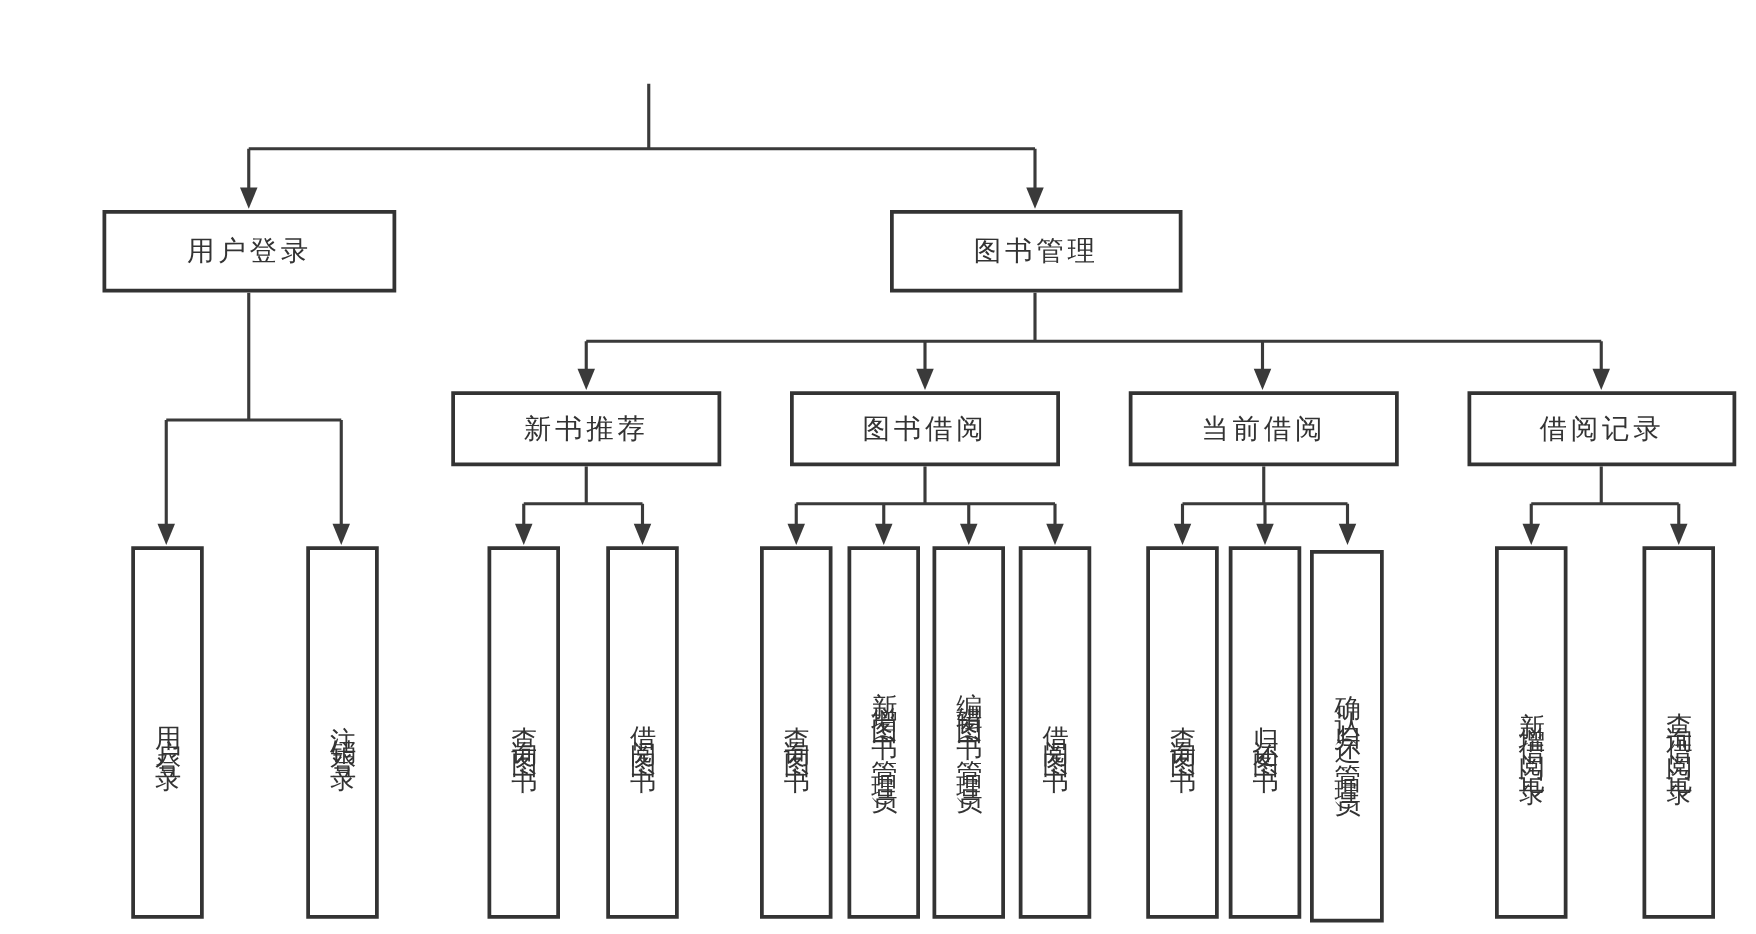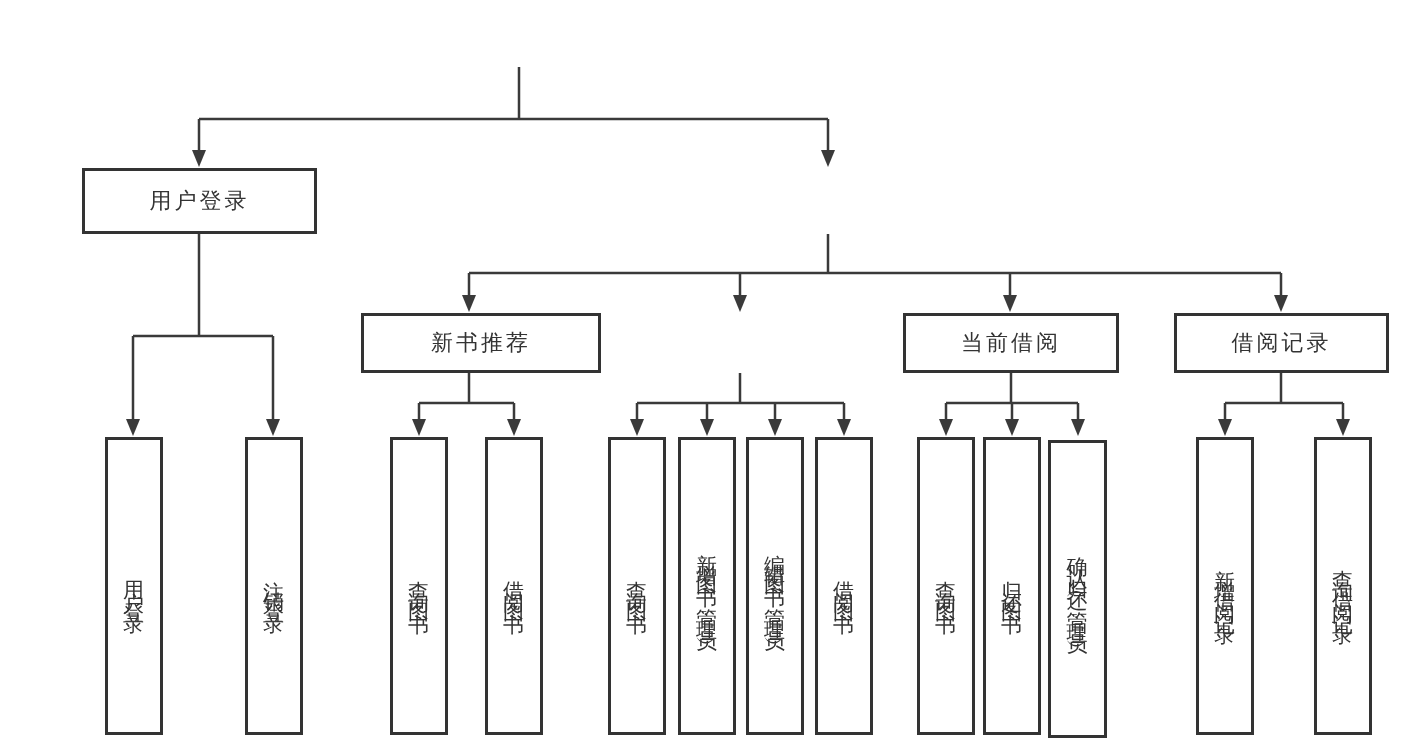--- a/index.html
+++ b/index.html
@@ -56,22 +56,24 @@
       <polygon points="939,419 953,419 946,436"></polygon>
       <polygon points="1005,419 1019,419 1012,436"></polygon>
       <polygon points="1071,419 1085,419 1078,436"></polygon>
       <polygon points="1218,419 1232,419 1225,436"></polygon>
       <polygon points="1336,419 1350,419 1343,436"></polygon>
     </g>
   </svg>
 
 
   <div class="box h" style="left:82px; top:168px; width:235px; height:66px;">用户登录</div>
+  <div class="box h" style="left:712px; top:168px; width:234px; height:66px;">图书管理</div>
 
-  <div class="box h" style="left:361px; top:313px; width:240px; height:60px;">新书推荐</div>
+  <div class="box h" style="left:361px; top:313px; width:216px; height:60px;">新书推荐</div>
+  <div class="box h" style="left:632px; top:313px; width:216px; height:60px;">图书借阅</div>
   <div class="box h" style="left:1174px; top:313px; width:215px; height:60px;">借阅记录</div>
   <div class="box h" style="left:903px; top:313px; width:216px; height:60px;">当前借阅</div>
 
   <div class="box v" style="left:105px; top:437px; width:58px; height:298px;">用户登录</div>
   <div class="box v" style="left:245px; top:437px; width:58px; height:298px;">注销登录</div>
 
   <div class="box v" style="left:390px; top:437px; width:58px; height:298px;">查询图书</div>
   <div class="box v" style="left:485px; top:437px; width:58px; height:298px;">借阅图书</div>
 
   <div class="box v" style="left:608px; top:437px; width:58px; height:298px;">查询图书</div>

